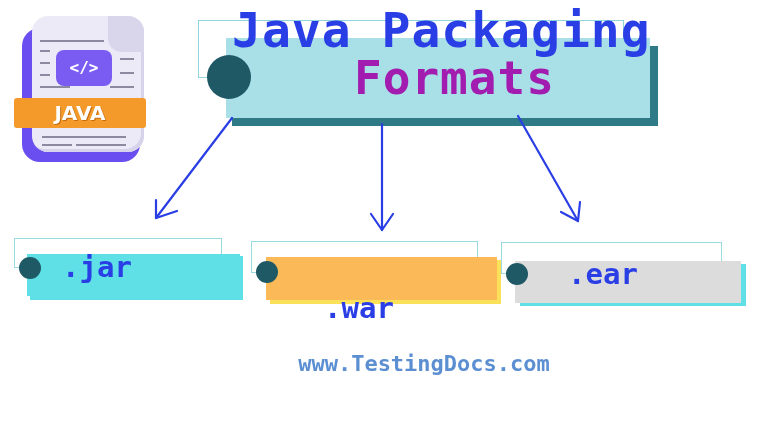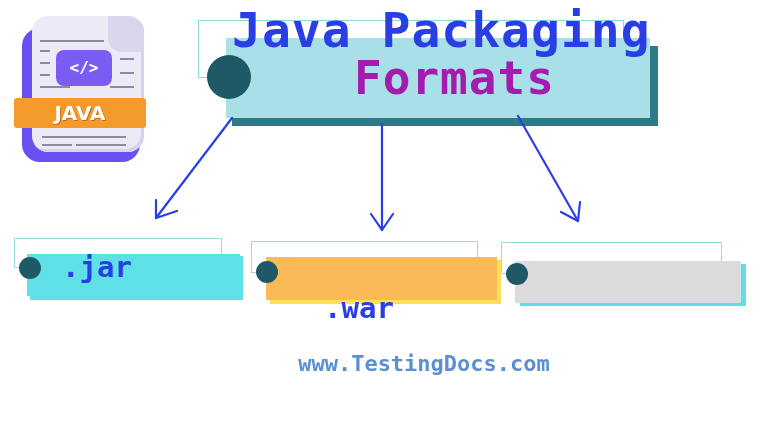--- a/index.html
+++ b/index.html
@@ -97,15 +97,16 @@
   <div class="abs" style="left:26px;top:27px;width:231px;height:43px;background:#fbb957;"></div>
   <div class="abs fmt-dot" style="left:16px;top:31px;"></div>
   <div class="abs fmt-label" style="left:84px;top:25px;margin-top:36px;">.war</div>
 </div>
 
 <div class="abs" style="left:490px;top:230px;width:270px;height:70px;">
   <div class="abs fmt-outline" style="left:11px;top:12px;width:219px;height:30px;"></div>
   <div class="abs" style="left:30px;top:34px;width:226px;height:42px;background:#5ee0e6;"></div>
   <div class="abs" style="left:25px;top:31px;width:226px;height:42px;background:#dcdcdc;"></div>
   <div class="abs fmt-dot" style="left:16px;top:33px;"></div>
+  <div class="abs fmt-label" style="left:78px;top:27px;">.ear</div>
 </div>
 
 <div class="abs footer">www.TestingDocs.com</div>
 
 </body></html>

